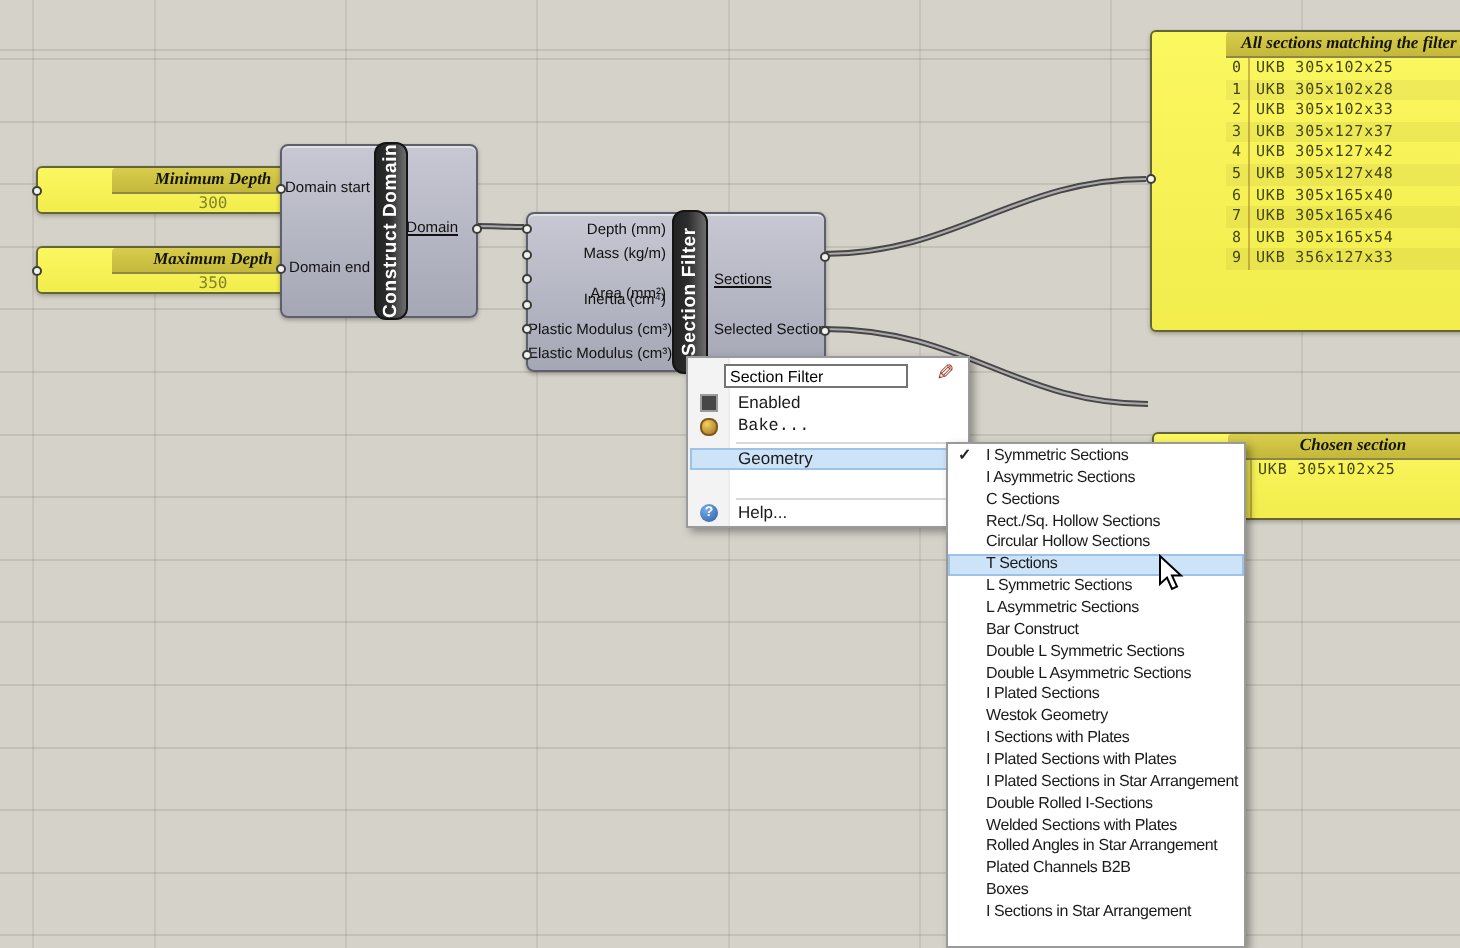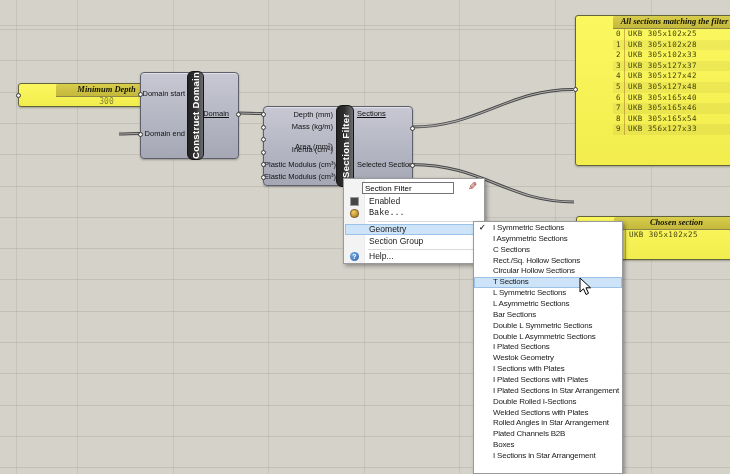--- a/index.html
+++ b/index.html
@@ -98,40 +98,46 @@
     </g>
   </svg>
 
   <div class="gh-panel" style="left:18px;top:83px;width:101px;height:22px;">
     <div class="title">Minimum Depth</div>
     <div class="val">300</div>
     <div class="port" style="left:-3px;top:8.5px;"></div>
     <div class="port" style="right:-3px;top:8.5px;"></div>
   </div>
 
+  <div class="gh-panel" style="left:18px;top:123px;width:101px;height:22px;">
+    <div class="title">Maximum Depth</div>
+    <div class="val">350</div>
+    <div class="port" style="left:-3px;top:8.5px;"></div>
+    <div class="port" style="right:-3px;top:8.5px;"></div>
+  </div>
 
   <div class="gh-comp" style="left:140px;top:72px;width:97px;height:85px;">
     <div class="capsule" style="left:46px;top:-2px;width:15px;height:87px;">Construct Domain</div>
     <div class="inlabel" style="left:0;width:44px;top:16px;">Domain start</div>
     <div class="inlabel" style="left:0;width:44px;top:56px;">Domain end</div>
     <div class="outlabel" style="right:9px;top:36px;text-decoration:underline;">Domain</div>
     <div class="port" style="left:-3px;top:18.5px;"></div>
     <div class="port" style="left:-3px;top:58.5px;"></div>
     <div class="port" style="right:-3px;top:38.5px;"></div>
   </div>
 
   <div class="gh-comp" style="left:263px;top:106px;width:148px;height:78px;">
     <div class="capsule" style="left:72px;top:-2px;width:16px;height:80px;">Section Filter</div>
     <div class="inlabel" style="left:0;width:69px;top:2.5px;">Depth (mm)</div>
     <div class="inlabel" style="left:0;width:69px;top:15px;">Mass (kg/m)</div>
     <div class="inlabel" style="left:0;width:69px;top:35px;">Area (mm²)</div>
     <div class="inlabel" style="left:0;width:69px;top:38px;">Inertia (cm⁴)</div>
     <div class="inlabel" style="left:0;width:69px;top:52.5px;">Plastic Modulus (cm³)</div>
     <div class="inlabel" style="left:0;width:69px;top:65px;">Elastic Modulus (cm³)</div>
-    <div class="outlabel" style="left:93px;top:2px;text-decoration:underline;">Sections</div>
+    <div class="outlabel" style="left:93px;top:28px;text-decoration:underline;">Sections</div>
     <div class="outlabel" style="left:93px;top:53px;">Selected Section</div>
     <div class="port" style="left:-3px;top:5px;"></div>
     <div class="port" style="left:-3px;top:17.5px;"></div>
     <div class="port" style="left:-3px;top:30px;"></div>
     <div class="port" style="left:-3px;top:42.5px;"></div>
     <div class="port" style="left:-3px;top:55px;"></div>
     <div class="port" style="left:-3px;top:67.5px;"></div>
     <div class="port" style="right:-3px;top:18.5px;"></div>
     <div class="port" style="right:-3px;top:55.5px;"></div>
   </div>
@@ -206,41 +212,37 @@
     </div>
     <div class="mrow" style="top:29px;font-family:Liberation Mono, monospace;">
       <span class="mi bake"></span>
       <span class="mtext">Bake...</span>
     </div>
     <div class="msep" style="top:42px;"></div>
     <div class="mrow hl" style="top:44.5px;">
       <span class="mtext">Geometry</span>
       <span class="arrow">▸</span>
     </div>
-    <div class="mrow" style="top:56.5px;">
-      <span class="mtext">Section Group</span>
-      <span class="arrow">▸</span>
-    </div>
     <div class="msep" style="top:69.5px;"></div>
     <div class="mrow" style="top:71.5px;">
       <span class="mi help">?</span>
       <span class="mtext">Help...</span>
     </div>
   </div>
 
   <div class="submenu">
     <div class="sm-item"><span class="chk">✓</span><span>I Symmetric Sections</span></div>
     <div class="sm-item"><span>I Asymmetric Sections</span></div>
     <div class="sm-item"><span>C Sections</span></div>
     <div class="sm-item"><span>Rect./Sq. Hollow Sections</span></div>
     <div class="sm-item"><span>Circular Hollow Sections</span></div>
     <div class="sm-item hl"><span>T Sections</span></div>
     <div class="sm-item"><span>L Symmetric Sections</span></div>
     <div class="sm-item"><span>L Asymmetric Sections</span></div>
-    <div class="sm-item"><span>Bar Sections</span></div>
+    <div class="sm-item"><span>Bar Construct</span></div>
     <div class="sm-item"><span>Double L Symmetric Sections</span></div>
     <div class="sm-item"><span>Double L Asymmetric Sections</span></div>
     <div class="sm-item"><span>I Plated Sections</span></div>
     <div class="sm-item"><span>Westok Geometry</span></div>
     <div class="sm-item"><span>I Sections with Plates</span></div>
     <div class="sm-item"><span>I Plated Sections with Plates</span></div>
     <div class="sm-item"><span>I Plated Sections in Star Arrangement</span></div>
     <div class="sm-item"><span>Double Rolled I-Sections</span></div>
     <div class="sm-item"><span>Welded Sections with Plates</span></div>
     <div class="sm-item"><span>Rolled Angles in Star Arrangement</span></div>

